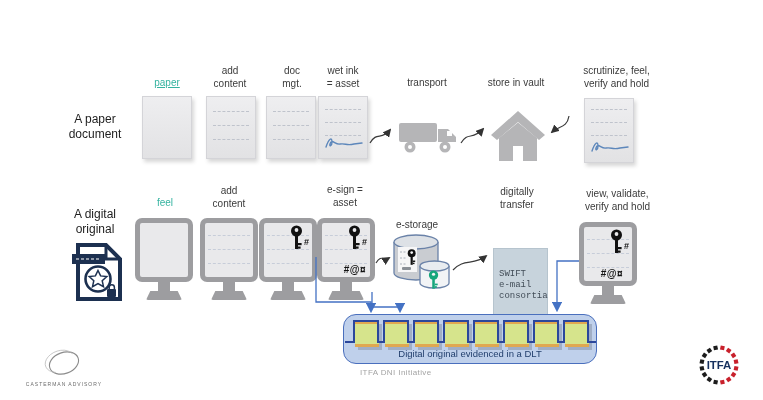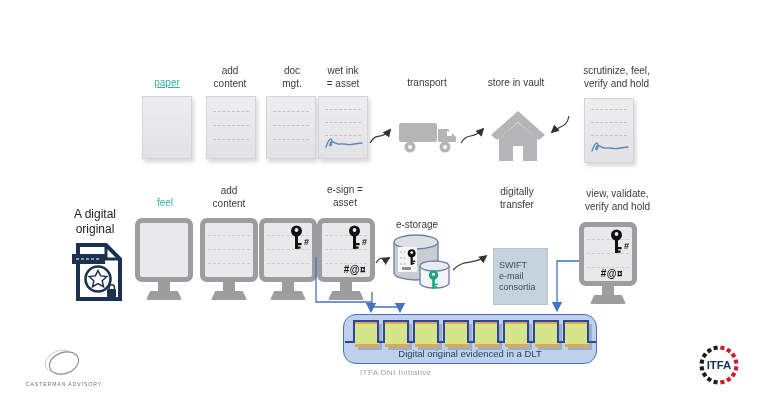--- a/index.html
+++ b/index.html
@@ -25,21 +25,21 @@
   .ml{position:absolute;left:3px;right:3px;border-top:1px dashed #c7cdd9;}
   .neck{width:12px;height:9px;background:#9d9da0;margin:0 auto;}
   .mbase{width:36px;height:9px;background:#9d9da0;margin:0 auto;
          clip-path:polygon(12% 0,88% 0,100% 100%,0 100%);border-radius:2px;}
   .keyhash{position:absolute;top:2px;right:3px;display:flex;align-items:flex-end;}
   .keyhash b{font-size:9px;font-weight:700;color:#111;margin:0 0 5px 1px;}
   .combo{position:absolute;bottom:2px;right:4px;font-size:10px;font-weight:700;color:#111;letter-spacing:.5px;}
   
   .swift{position:absolute;left:493px;top:248px;width:55px;box-sizing:border-box;
          background:#c7d3dc;border:1px solid #b6c4ce;color:#414c57;
-         font-size:9px;line-height:11px;padding:11px 5px;white-space:pre-line;}
+         font-size:9px;line-height:11px;padding:20px 5px;white-space:pre-line;font-family:Liberation Mono, monospace;}
   
   .dltbox{position:absolute;left:343px;top:314px;width:254px;height:50px;box-sizing:border-box;
           background:#bfd0eb;border:1.6px solid #4a6fbd;border-radius:13px;}
   .block{position:absolute;top:6px;width:24px;height:26px;box-sizing:border-box;
          background:#d6e48c;border-top:3px solid #e0a851;border-bottom:3px solid #e0a851;
          box-shadow:3px 3px 0 rgba(130,140,160,.5);}
   .dltlabel{position:absolute;left:0;right:0;bottom:4px;text-align:center;
             font-size:9.5px;color:#23406e;}
   .footnote{position:absolute;left:360px;top:368px;font-size:8px;color:#a3a3a3;letter-spacing:.4px;}
   
@@ -47,20 +47,22 @@
              font-size:5px;letter-spacing:1px;color:#6c6c6c;}
   .overlay{position:absolute;left:0;top:0;z-index:9;pointer-events:none;}
   .icon-abs{position:absolute;}
 </style>
 </head>
 <body>
 
 <div class="stage">
 
 
+  <div class="side" style="left:45px;top:112px;width:100px;">A paper
+document</div>
 
   <div class="lbl teal" style="left:132px;top:77px;width:70px;text-decoration:underline;">paper</div>
   <div class="lbl" style="left:195px;top:65px;width:70px;">add
 content</div>
   <div class="lbl" style="left:308px;top:65px;width:70px;">wet ink
 = asset</div>
   <div class="lbl" style="left:257px;top:65px;width:70px;">doc
 mgt.</div>
   <div class="lbl" style="left:387px;top:77px;width:80px;">transport</div>
   <div class="lbl" style="left:471px;top:77px;width:90px;">store in vault</div>

